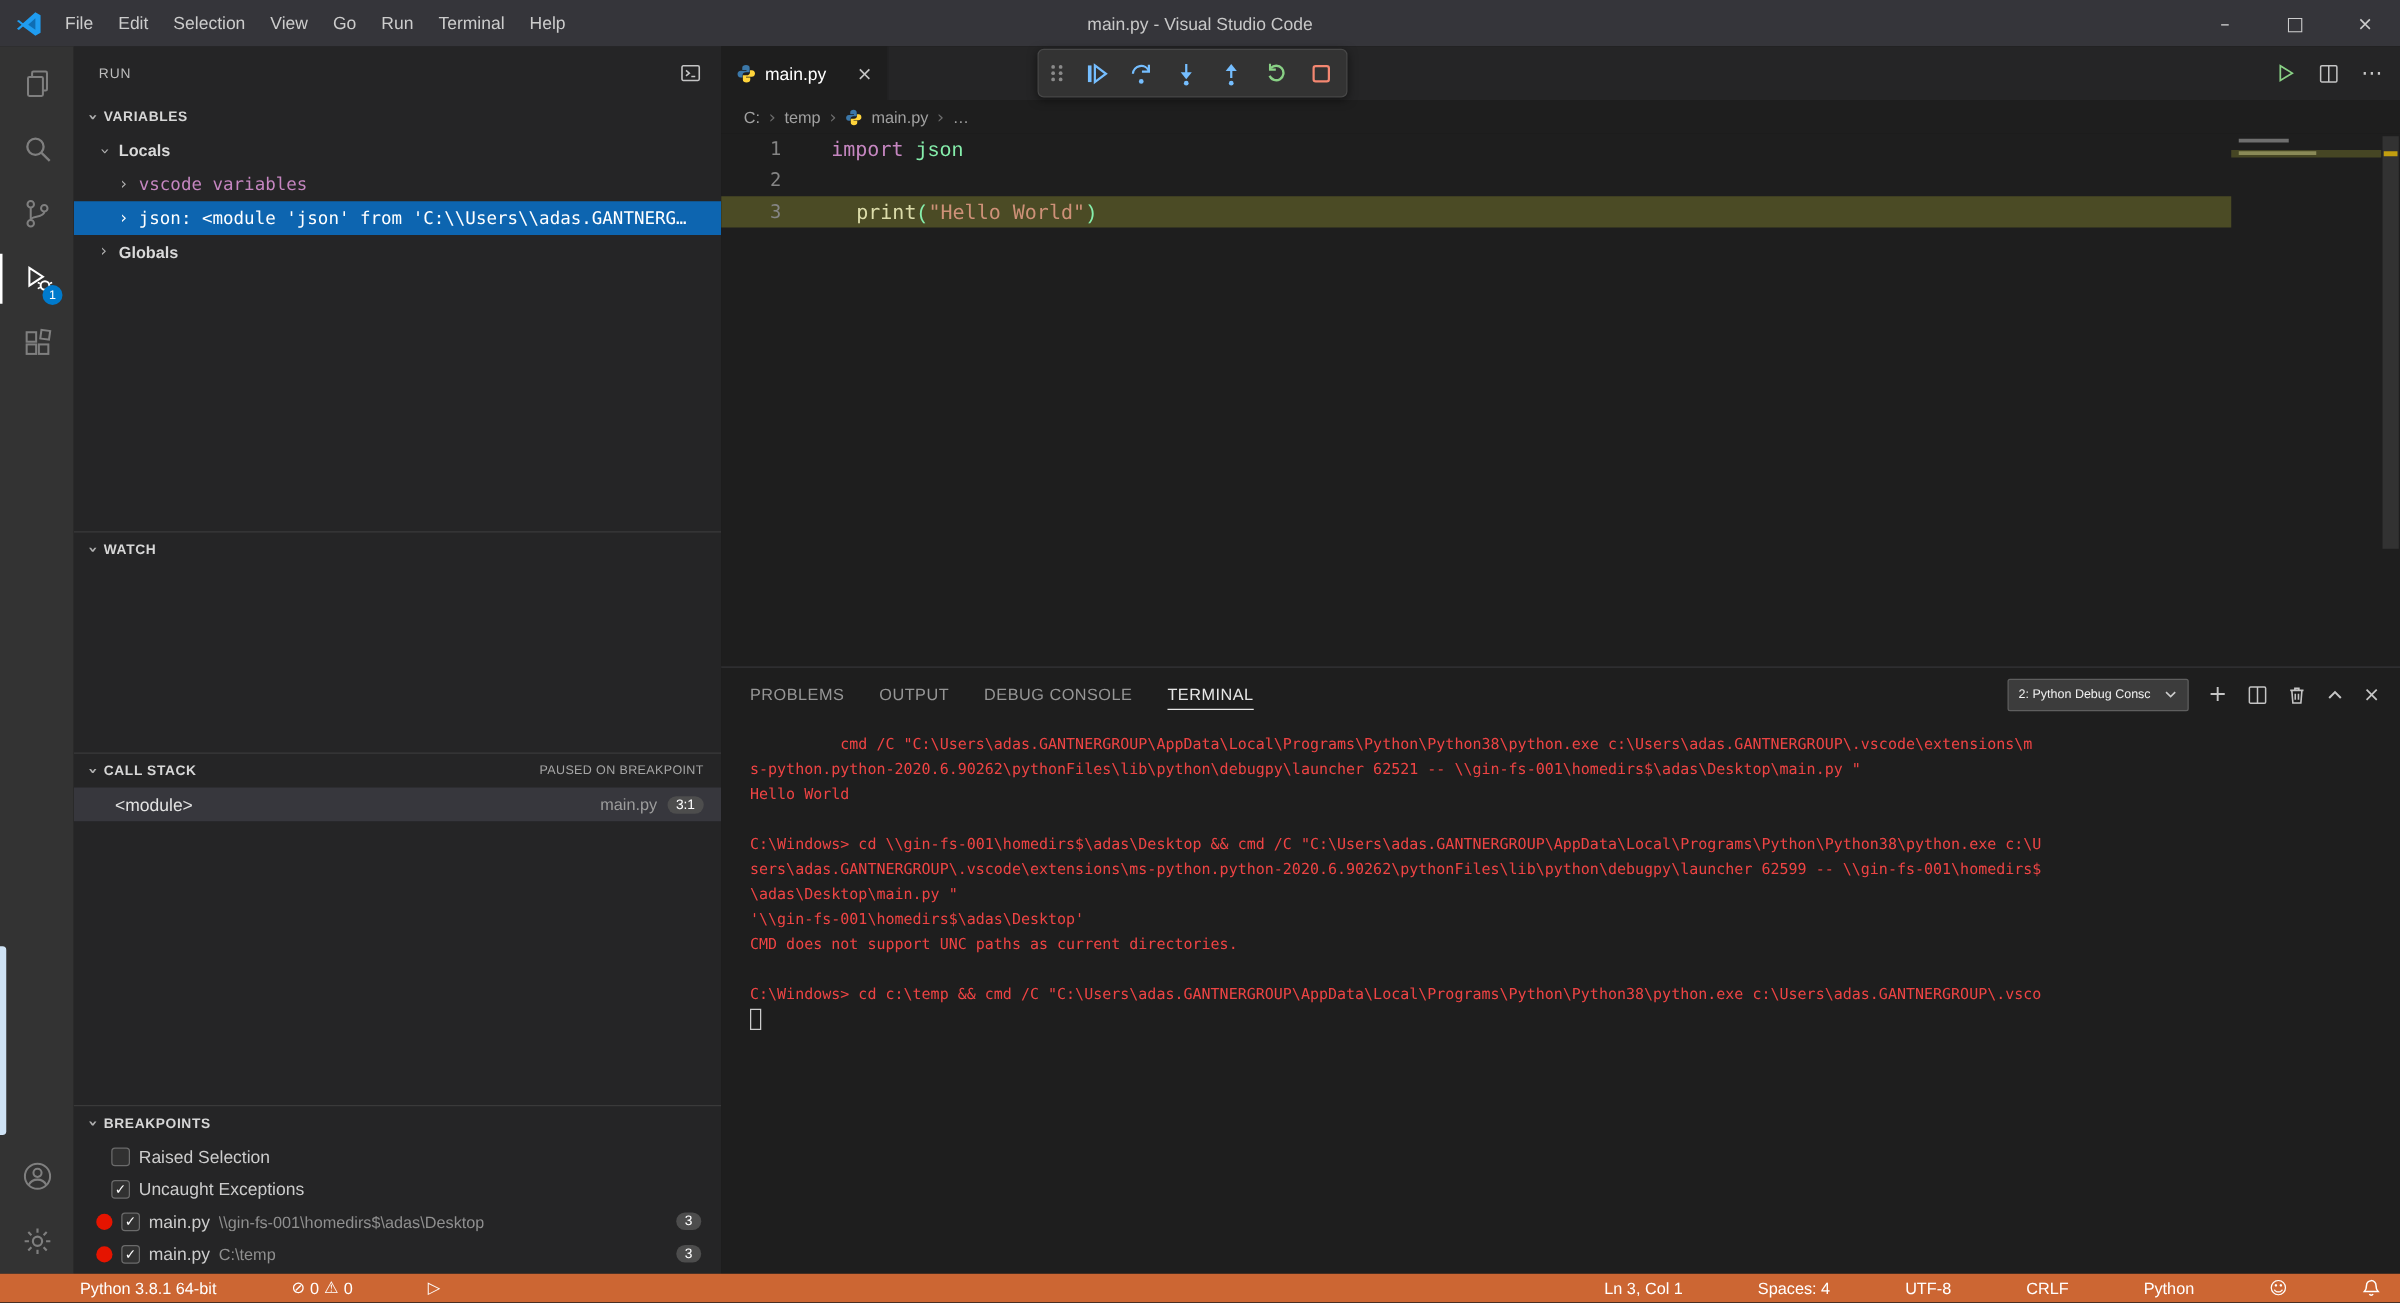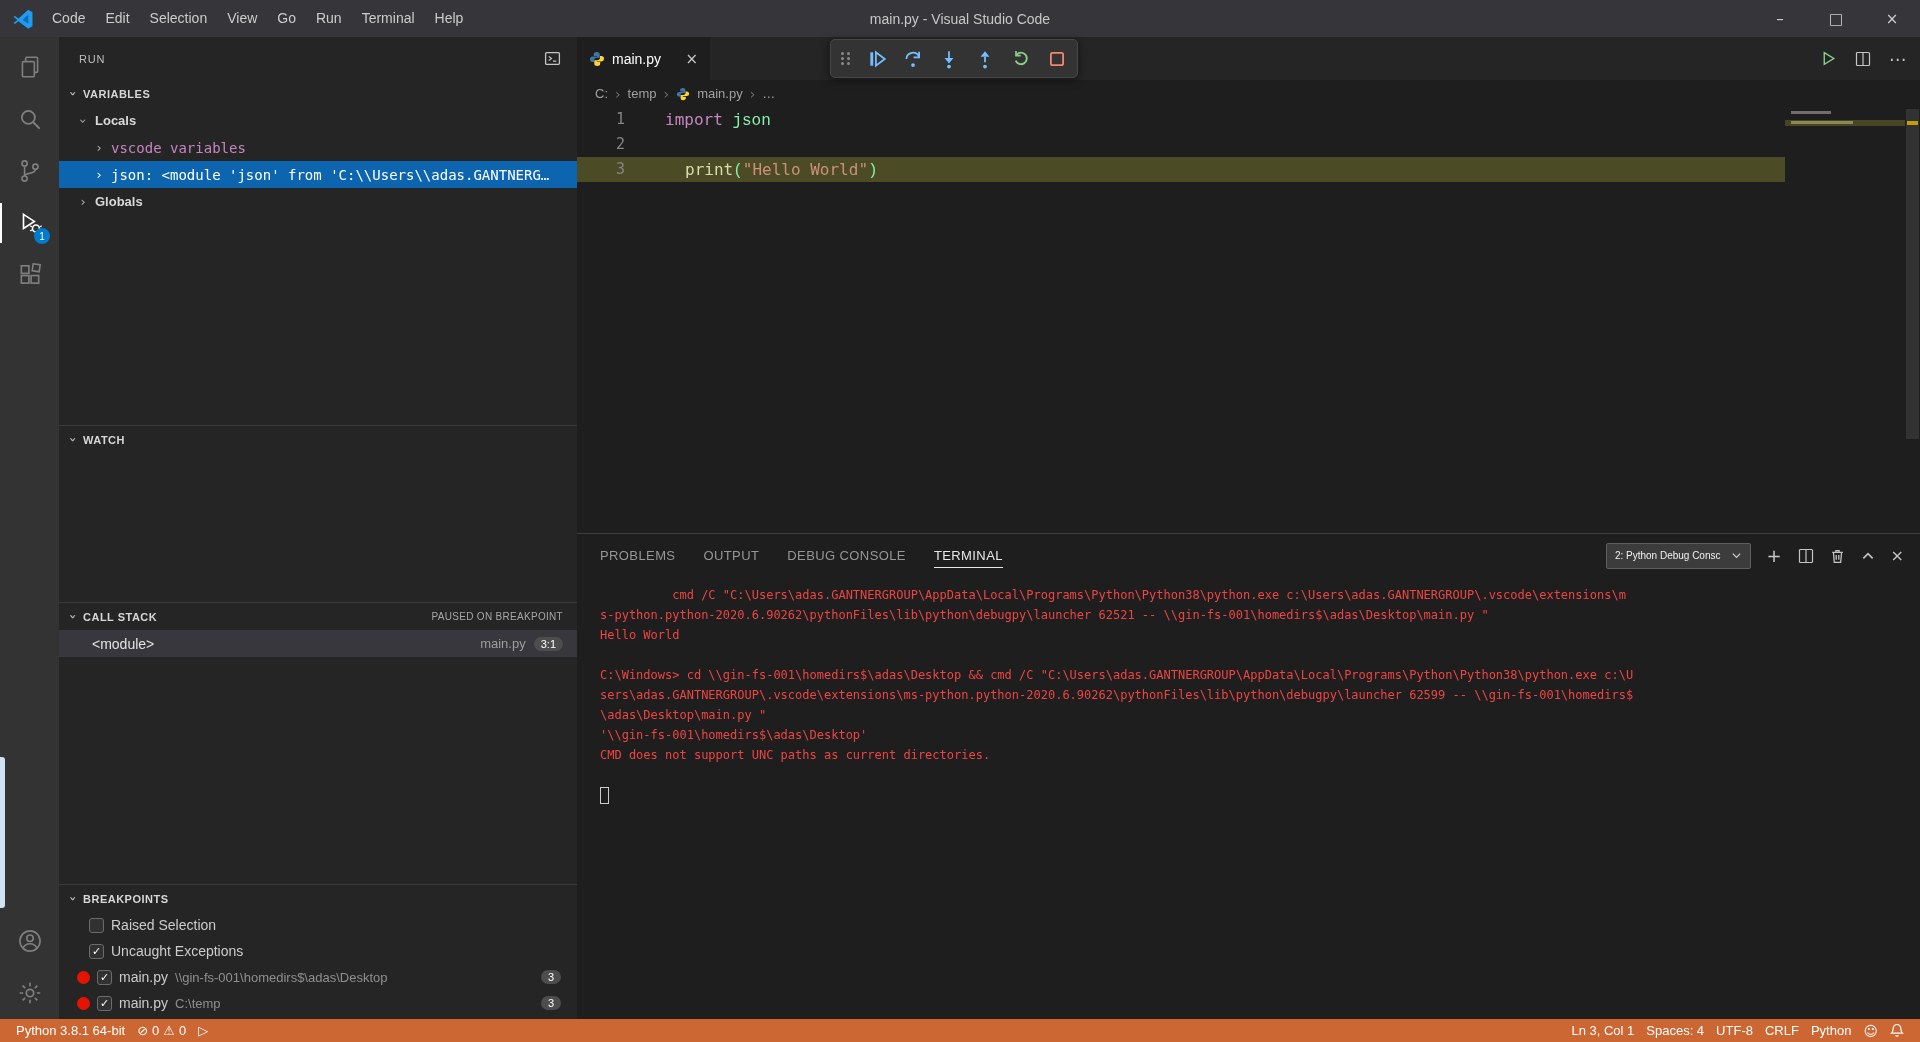--- a/index.html
+++ b/index.html
@@ -106,40 +106,40 @@
   .dropdown { height:26px; background:#3c3c3c; border:1px solid #5f5f5f; border-radius:2px; display:flex; align-items:center;
               gap:10px; padding:0 8px; font-size:10px; color:#f0f0f0; max-width:200px; }
   .dropdown .dd-text { overflow:hidden; white-space:nowrap; }
   .terminal { flex:1; padding:8px 10px 0 23px; font-size:12px; line-height:20px; color:#ef4444; overflow:hidden; }
   .t-line { white-space:pre; min-height:20px; }
   .t-cursor { display:inline-block; width:9px; height:17px; border:1px solid #cccccc; margin-top:2px; }
 
   
   .statusbar { height:23px; flex:0 0 auto; background:#cc6633; color:#ffffff; display:flex; align-items:center;
                padding:0 10px; font-size:13px; }
-  .sb-item { padding:0 6px; display:flex; align-items:center; gap:4px; white-space:nowrap; }
+  .sb-item { padding:0 6px; display:flex; align-items:center; gap:4px; white-space:nowrap;margin-left:48px; }
   .sb-right { margin-left:auto; display:flex; align-items:center; }
 
   
   .edge-strip { position:absolute; left:0; top:757px; width:5px; height:151px; background:#cfe3f5; border-radius:0 3px 3px 0; z-index:60; }
 
   svg { display:block; }
 </style>
 </head>
 <body>
 
 <div id="root">
 
   <div class="titlebar">
     <svg class="vscode-logo" viewBox="0 0 100 100">
       <path fill="#1f9cf0" d="M74 8 L29 48 L14 36 L7 40 L24 54 L7 68 L14 73 L29 60 L74 94 L93 83 V19 Z"></path>
       <path fill="#0f6db3" d="M74 30 V72 L48 54 Z"></path>
     </svg>
     <div class="menubar">
-      <span class="menu-item">Code</span>
+      <span class="menu-item">File</span>
       <span class="menu-item">Edit</span>
       <span class="menu-item">Selection</span>
       <span class="menu-item">View</span>
       <span class="menu-item">Go</span>
       <span class="menu-item">Run</span>
       <span class="menu-item">Terminal</span>
       <span class="menu-item">Help</span>
     </div>
     <span class="window-title">main.py - Visual Studio Code</span>
     <div class="window-controls">
@@ -450,20 +450,21 @@
           <div class="t-line">          cmd /C "C:\Users\adas.GANTNERGROUP\AppData\Local\Programs\Python\Python38\python.exe c:\Users\adas.GANTNERGROUP\.vscode\extensions\m</div>
           <div class="t-line">s-python.python-2020.6.90262\pythonFiles\lib\python\debugpy\launcher 62521 -- \\gin-fs-001\homedirs$\adas\Desktop\main.py "</div>
           <div class="t-line">Hello World</div>
           <div class="t-line"></div>
           <div class="t-line">C:\Windows&gt; cd \\gin-fs-001\homedirs$\adas\Desktop &amp;&amp; cmd /C "C:\Users\adas.GANTNERGROUP\AppData\Local\Programs\Python\Python38\python.exe c:\U</div>
           <div class="t-line">sers\adas.GANTNERGROUP\.vscode\extensions\ms-python.python-2020.6.90262\pythonFiles\lib\python\debugpy\launcher 62599 -- \\gin-fs-001\homedirs$</div>
           <div class="t-line">\adas\Desktop\main.py "</div>
           <div class="t-line">'\\gin-fs-001\homedirs$\adas\Desktop'</div>
           <div class="t-line">CMD does not support UNC paths as current directories.</div>
           <div class="t-line"></div>
+          <div class="t-line">C:\Windows&gt; cd c:\temp &amp;&amp; cmd /C "C:\Users\adas.GANTNERGROUP\AppData\Local\Programs\Python\Python38\python.exe c:\Users\adas.GANTNERGROUP\.vsco</div>
           <div class="t-line"><span class="t-cursor"></span></div>
         </div>
       </div>
     </div>
   </div>
 
   <div class="statusbar">
     <span class="sb-item">Python 3.8.1 64-bit</span>
     <span class="sb-item">
       <span class="glyph">⊘</span>

